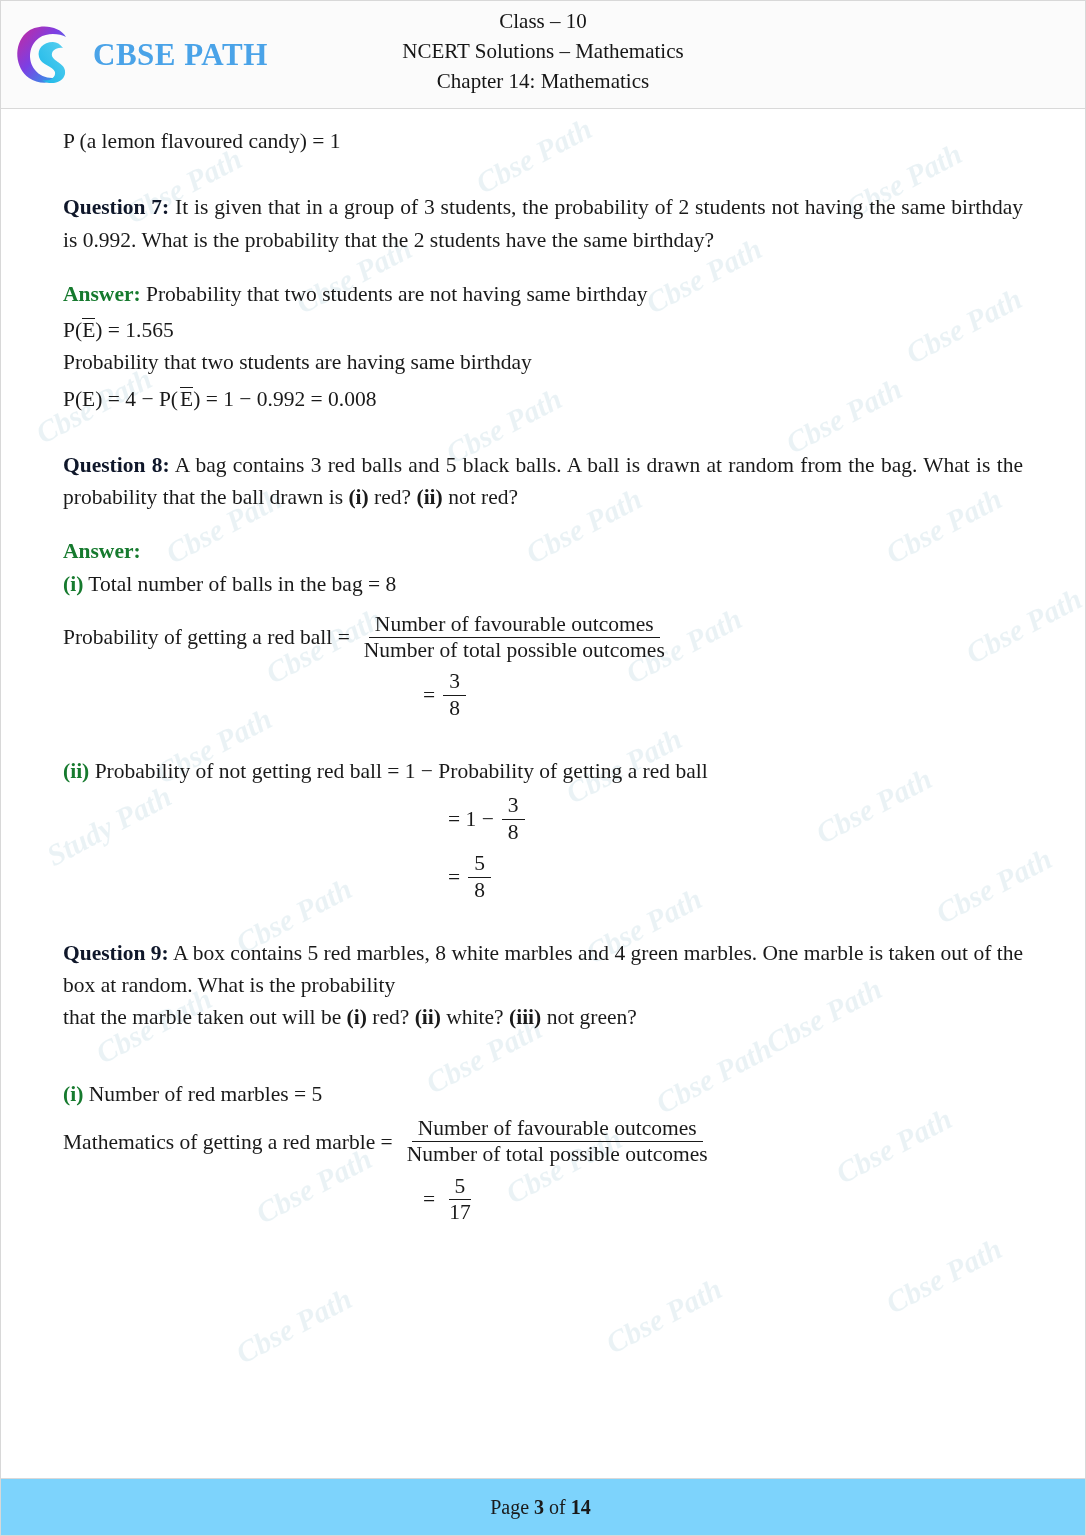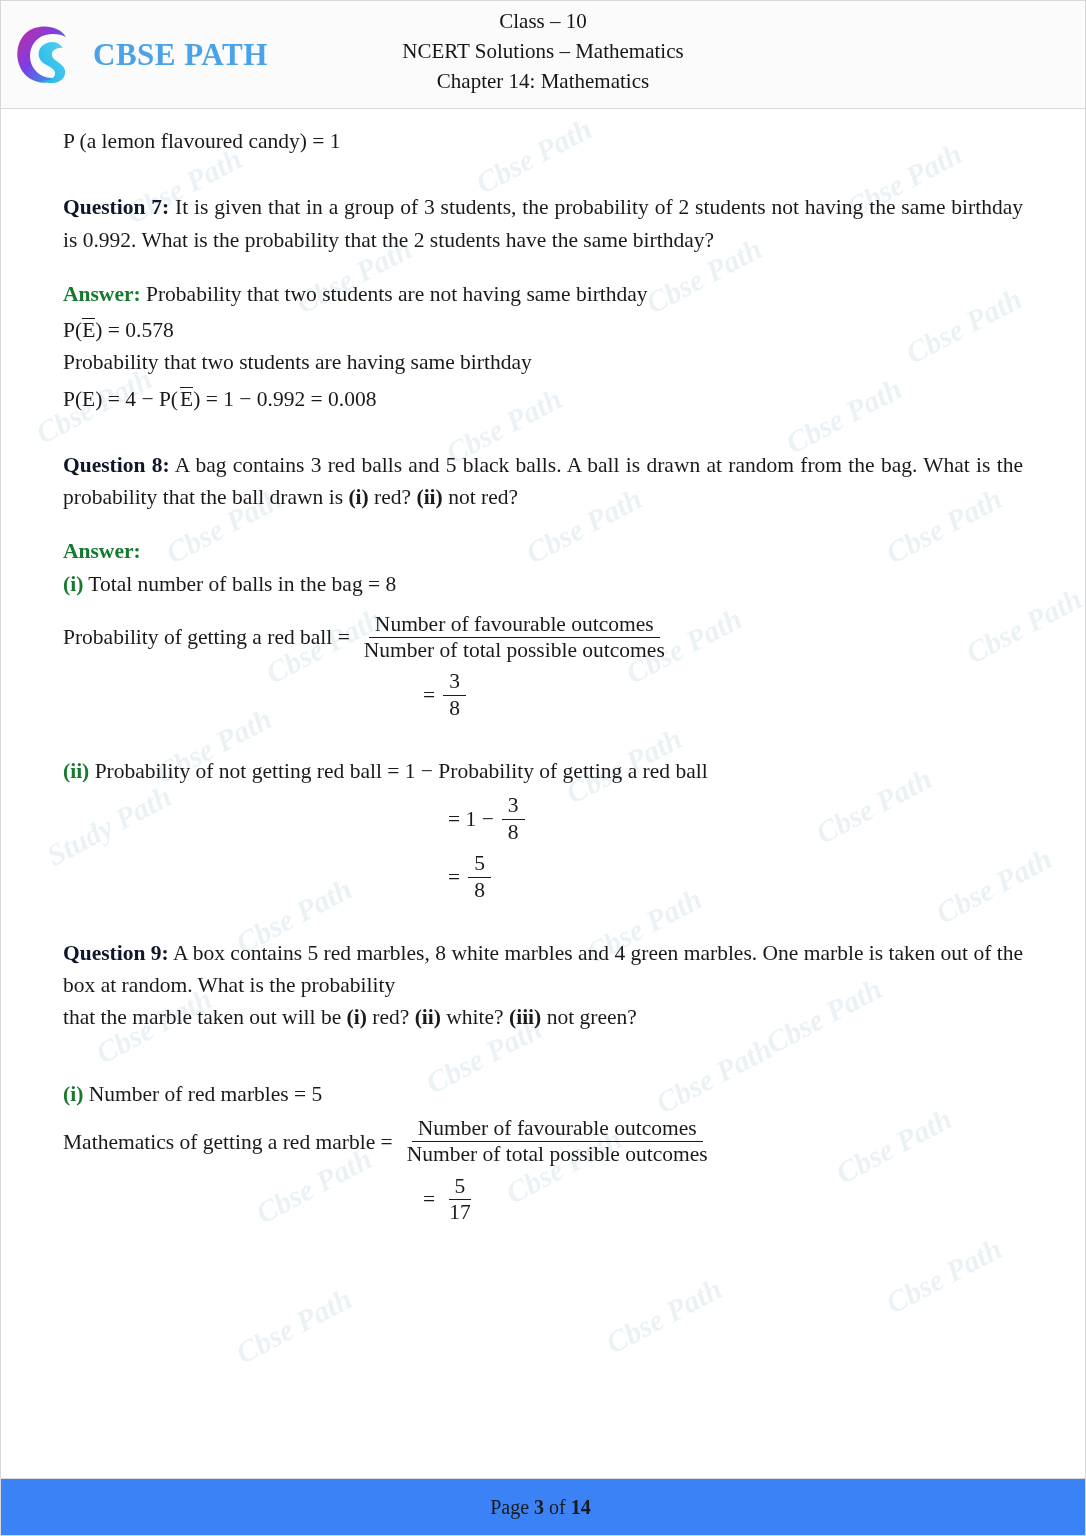--- a/index.html
+++ b/index.html
@@ -145,21 +145,21 @@
   }
 
   
   .footer {
     position: absolute;
     left: 0;
     right: 0;
     bottom: 0;
     height: 56px;
     border-top: 1px solid #d9d9d9;
-    background: #3b82f6;
+    background: #7dd3fc;
     display: flex;
     align-items: center;
     justify-content: center;
     font-size: 20px;
     color: #1a1a1a;
   }
   .footer .pnum { font-weight: bold; margin: 0 5px; }
 
   
   .wm-layer {
@@ -271,21 +271,21 @@
     <div class="gap-m"></div>
 
     <div class="block">
       <p class="para">
         <span class="a-label">Answer:</span>
         <span>Probability that two students are not having same birthday</span>
       </p>
       <div class="inline-row" style="margin-top:4px">
         <span>P(</span>
         <span class="overbar" style="margin-left:-6px">E</span>
-        <span style="margin-left:-6px">) = 0.578</span>
+        <span style="margin-left:-6px">) = 1.565</span>
       </div>
       <p class="para">Probability that two students are having same birthday</p>
       <div class="inline-row" style="margin-top:4px">
         <span>P(E) = 4 − P(</span>
         <span class="overbar" style="margin-left:-4px">E</span>
         <span style="margin-left:-6px">) = 1 − 0.992 = 0.008</span>
       </div>
     </div>
 
     <div class="gap-l"></div>

